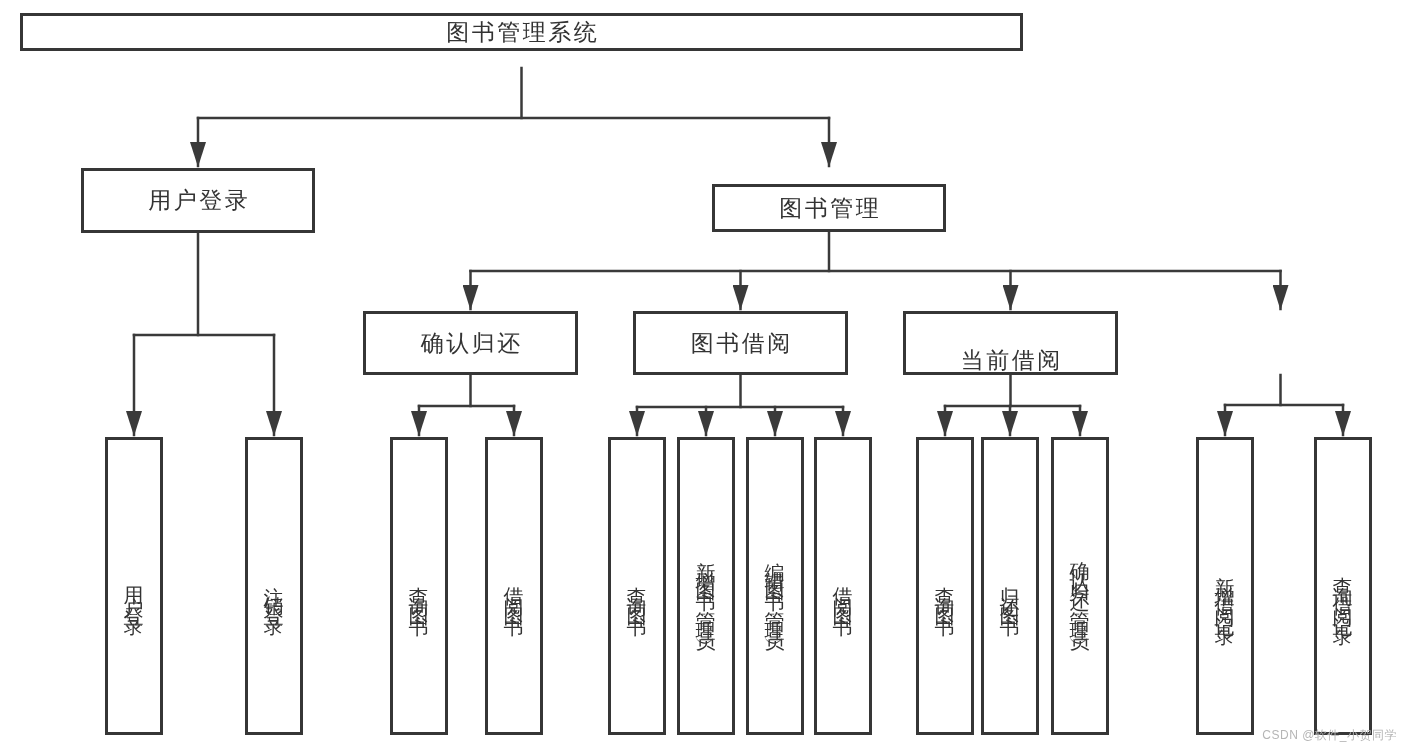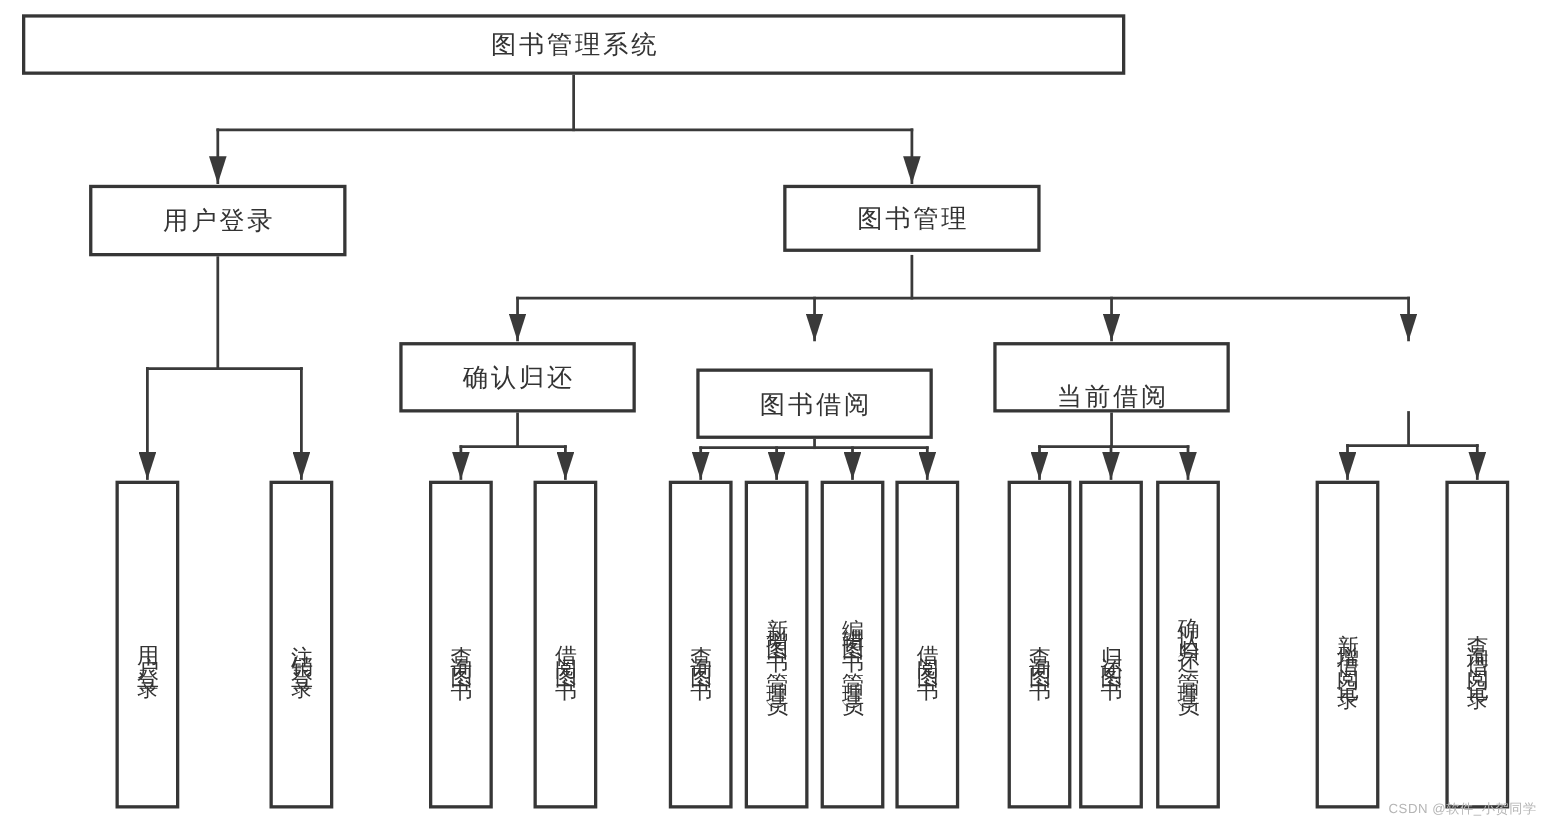--- a/index.html
+++ b/index.html
@@ -117,35 +117,35 @@
     <path class="edge arrow" d="M945,406 V435"></path>
     <path class="edge arrow" d="M1010,406 V435"></path>
     <path class="edge arrow" d="M1080,406 V435"></path>
 
     <path class="edge" d="M1280.5,375 V405"></path>
     <path class="edge" d="M1225,405 H1343"></path>
     <path class="edge arrow" d="M1225,405 V435"></path>
     <path class="edge arrow" d="M1343,405 V435"></path>
   </svg>
 
-  <div class="node hbox" style="left:20px; top:13px; width:1003px; height:55px;">
+  <div class="node hbox" style="left:20px; top:13px; width:1003px; height:38px;">
     <span>图书管理系统</span>
   </div>
 
   <div class="node hbox" style="left:81px; top:168px; width:234px; height:65px;">
     <span>用户登录</span>
   </div>
-  <div class="node hbox" style="left:712px; top:168px; width:234px; height:61px;">
+  <div class="node hbox" style="left:712px; top:184px; width:234px; height:48px;">
     <span>图书管理</span>
   </div>
 
   <div class="node hbox" style="left:363px; top:311px; width:215px; height:64px;">
     <span>确认归还</span>
   </div>
-  <div class="node hbox" style="left:633px; top:311px; width:215px; height:64px;margin-top:24px;">
+  <div class="node hbox" style="left:633px; top:311px; width:215px; height:64px;">
     <span>图书借阅</span>
   </div>
   <div class="node hbox" style="left:903px; top:311px; width:215px; height:64px;align-items:flex-end;">
     <span>当前借阅</span>
   </div>
 
   <div class="node vbox" style="left:105px; top:437px; width:58px; height:298px;">
     <span>用户登录</span>
   </div>
   <div class="node vbox" style="left:245px; top:437px; width:58px; height:298px;">

